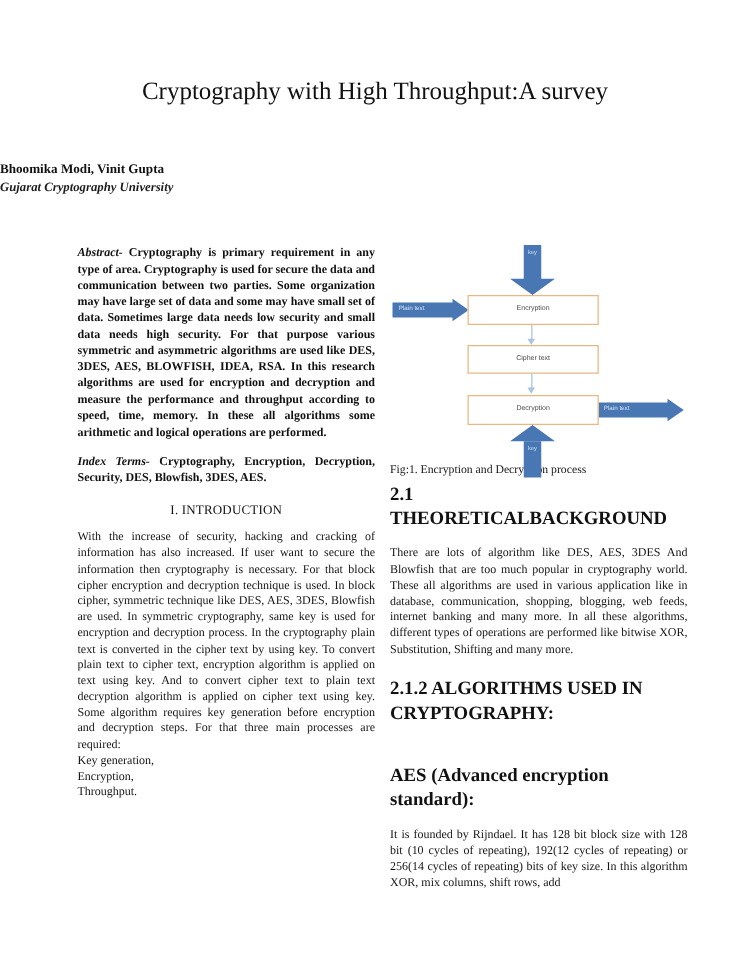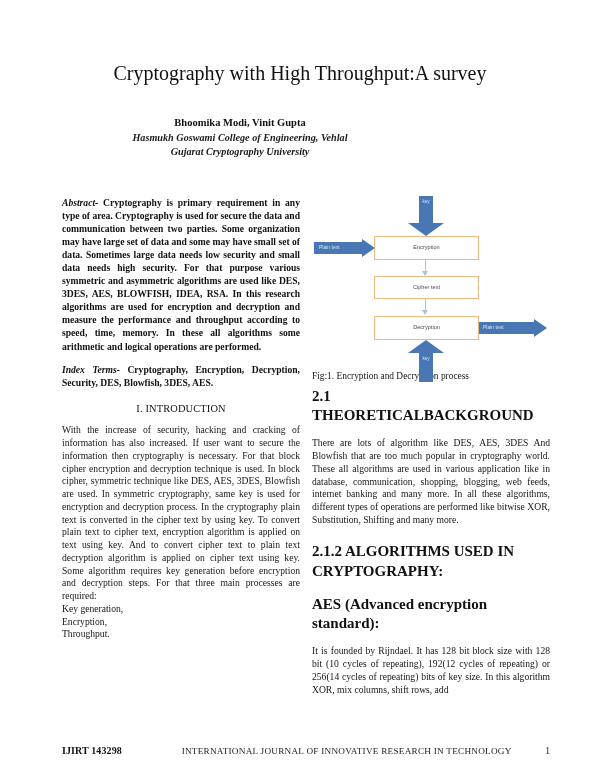--- a/index.html
+++ b/index.html
@@ -44,23 +44,22 @@
     text-align: center;
     font-family: "Liberation Serif", serif;
     font-size: 20px;
     font-weight: 400;
     color: #111;
   }
 
   
   .author-block {
     position: absolute;
-    left: 0; top: 116px;
+    left: 0; top: 129px;
     width: 480px;
-    text-align: center;
     line-height: 1.42;
   }
   .author-names {
     font-family: "Liberation Serif", serif;
     font-size: 10.5px;
     font-weight: bold;
     color: #111;
   }
   .author-affil {
     font-family: "Liberation Serif", serif;
@@ -291,21 +290,20 @@
 </head>
 <body>
 
 <div class="page">
 
 
   <div class="paper-title">Cryptography with High Throughput:A survey</div>
 
   <div class="author-block">
     <div class="author-names">Bhoomika Modi, Vinit Gupta</div>
-    <div class="author-affil">Hasmukh Goswami College of Engineering, Vehlal</div>
     <div class="author-affil">Gujarat Cryptography University</div>
   </div>
 
   <div class="col col-left">
 
     <p class="abstract"><span class="lbl">Abstract-</span><span> Cryptography is primary requirement in any type of area. Cryptography is used for secure the data and communication between two parties. Some organization may have large set of data and some may have small set of data. Sometimes large data needs low security and small data needs high security. For that purpose various symmetric and asymmetric algorithms are used like DES, 3DES, AES, BLOWFISH, IDEA, RSA. In this research algorithms are used for encryption and decryption and measure the performance and throughput according to speed, time, memory. In these all algorithms some arithmetic and logical operations are performed.</span></p>
 
     <p class="indexterms"><span class="lbl">Index Terms-</span><span> Cryptography, Encryption, Decryption, Security, DES, Blowfish, 3DES, AES.</span></p>
 
     <h2 class="section-center">I. INTRODUCTION</h2>
@@ -365,27 +363,22 @@
 
     <h3 class="sub" style="margin-top:4px;">2.1 THEORETICALBACKGROUND</h3>
 
 
     <div class="gap-sm"></div>
 
     <p class="body">There are lots of algorithm like DES, AES, 3DES And Blowfish that are too much popular in cryptography world. These all algorithms are used in various application like in database, communication, shopping, blogging, web feeds, internet banking and many more. In all these algorithms, different types of operations are performed like bitwise XOR, Substitution, Shifting and many more.</p>
 
     <h3 class="sub" style="margin-top:15px;">2.1.2 ALGORITHMS USED IN CRYPTOGRAPHY:</h3>
 
-    <h3 class="sub" style="margin-top:13px;">AES (Advanced encryption standard):</h3>
+    <h3 class="sub" style="margin-top:30px;">AES (Advanced encryption standard):</h3>
 
     <div class="gap-sm"></div>
 
     <p class="body">It is founded by Rijndael. It has 128 bit block size with 128 bit (10 cycles of repeating), 192(12 cycles of repeating) or 256(14 cycles of repeating) bits of key size. In this algorithm XOR, mix columns, shift rows, add</p>
 
   </div>
 
-  <div class="footer">
-    <div class="footer-code">IJIRT 143298</div>
-    <div class="footer-journal">INTERNATIONAL JOURNAL OF INNOVATIVE RESEARCH IN TECHNOLOGY</div>
-    <div class="footer-page">1</div>
-  </div>
 
 </div>
 
 </body></html>

